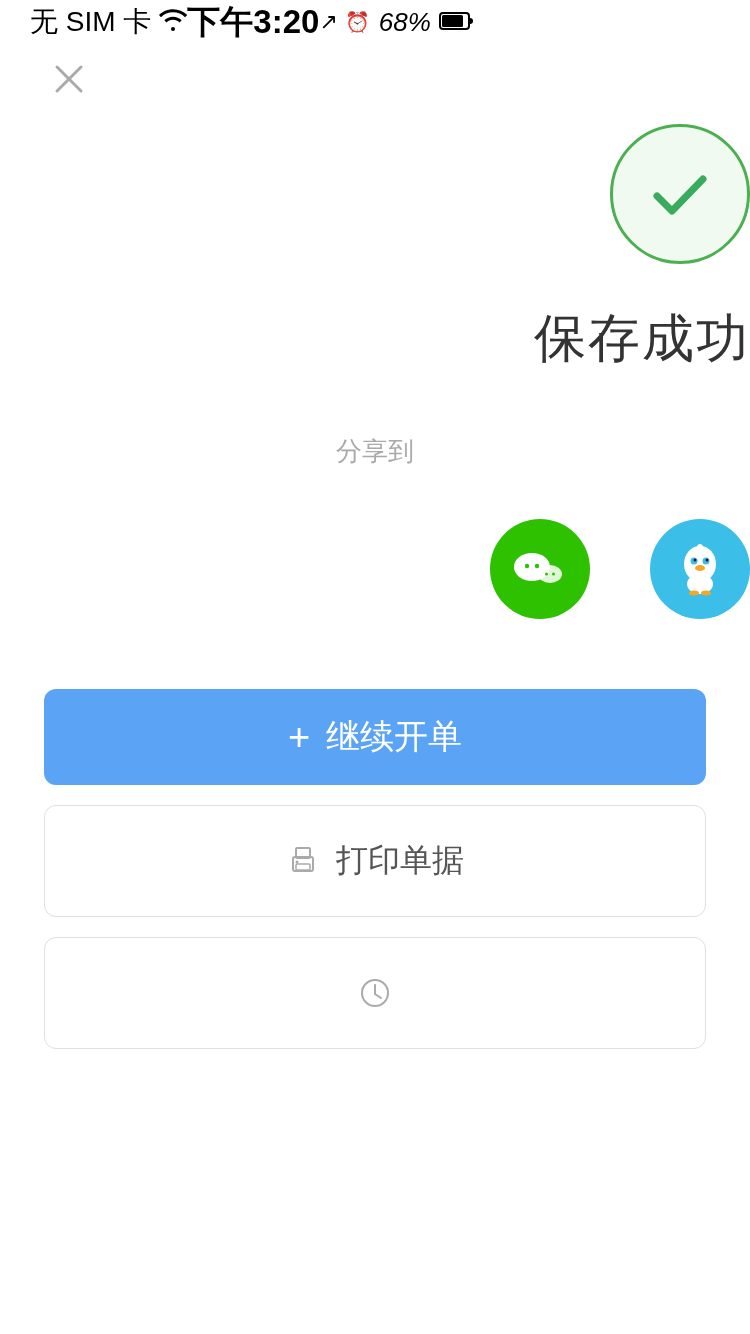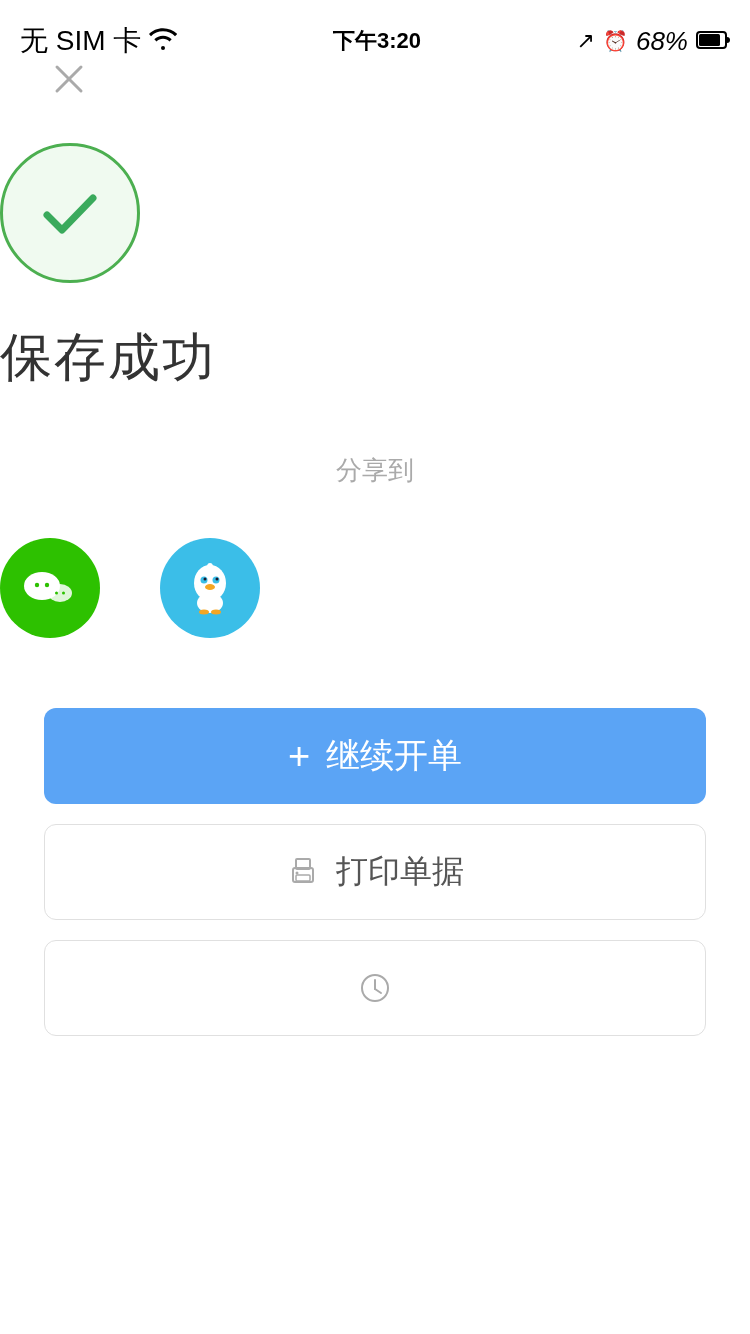--- a/index.html
+++ b/index.html
@@ -10,38 +10,37 @@
       min-height: 1334px;
       background: #ffffff;
       font-family: -apple-system, "PingFang SC", "Helvetica Neue", sans-serif;
       position: relative;
       overflow-x: hidden;
     }
 
     
     .status-bar {
       display: flex;
-      justify-content: space-between;
-      align-items: center;
-      padding: 10px 20px;
+      justify-content: flex-start;
+      align-items: center;
+      padding: 10px 30px;
       height: 44px;
-      margin-top: 19px;
     }
 
     .status-left {
       font-size: 28px;
       color: #000;
       font-weight: 500;
       display: flex;
       align-items: center;
       gap: 8px;
     }
 
     .status-center {
-      font-size: 22px;
+      font-size: 33px;
       color: #000;
       font-weight: 600;
     }
 
     .status-right {
       display: flex;
       align-items: center;
       gap: 8px;
       font-size: 24px;
       color: #000;
@@ -60,21 +59,21 @@
       cursor: pointer;
       color: #999;
       font-size: 36px;
       font-weight: 300;
     }
 
     
     .main-content {
       display: flex;
       flex-direction: column;
-      align-items: flex-start;
+      align-items: flex-end;
       padding-top: 80px;
     }
 
     
     .success-circle {
       width: 140px;
       height: 140px;
       border-radius: 50%;
       border: 3px solid #4CAF50;
       background: #f0faf0;
@@ -174,21 +173,21 @@
       align-items: center;
       justify-content: center;
       gap: 16px;
       cursor: pointer;
       color: white;
       font-size: 34px;
     }
 
     .btn-secondary {
       width: 100%;
-      height: 96px;
+      height: 112px;
       background: #fff;
       border: 1.5px solid #e0e0e0;
       border-radius: 12px;
       display: flex;
       align-items: center;
       justify-content: center;
       gap: 16px;
       cursor: pointer;
       color: #555;
       font-size: 32px;

